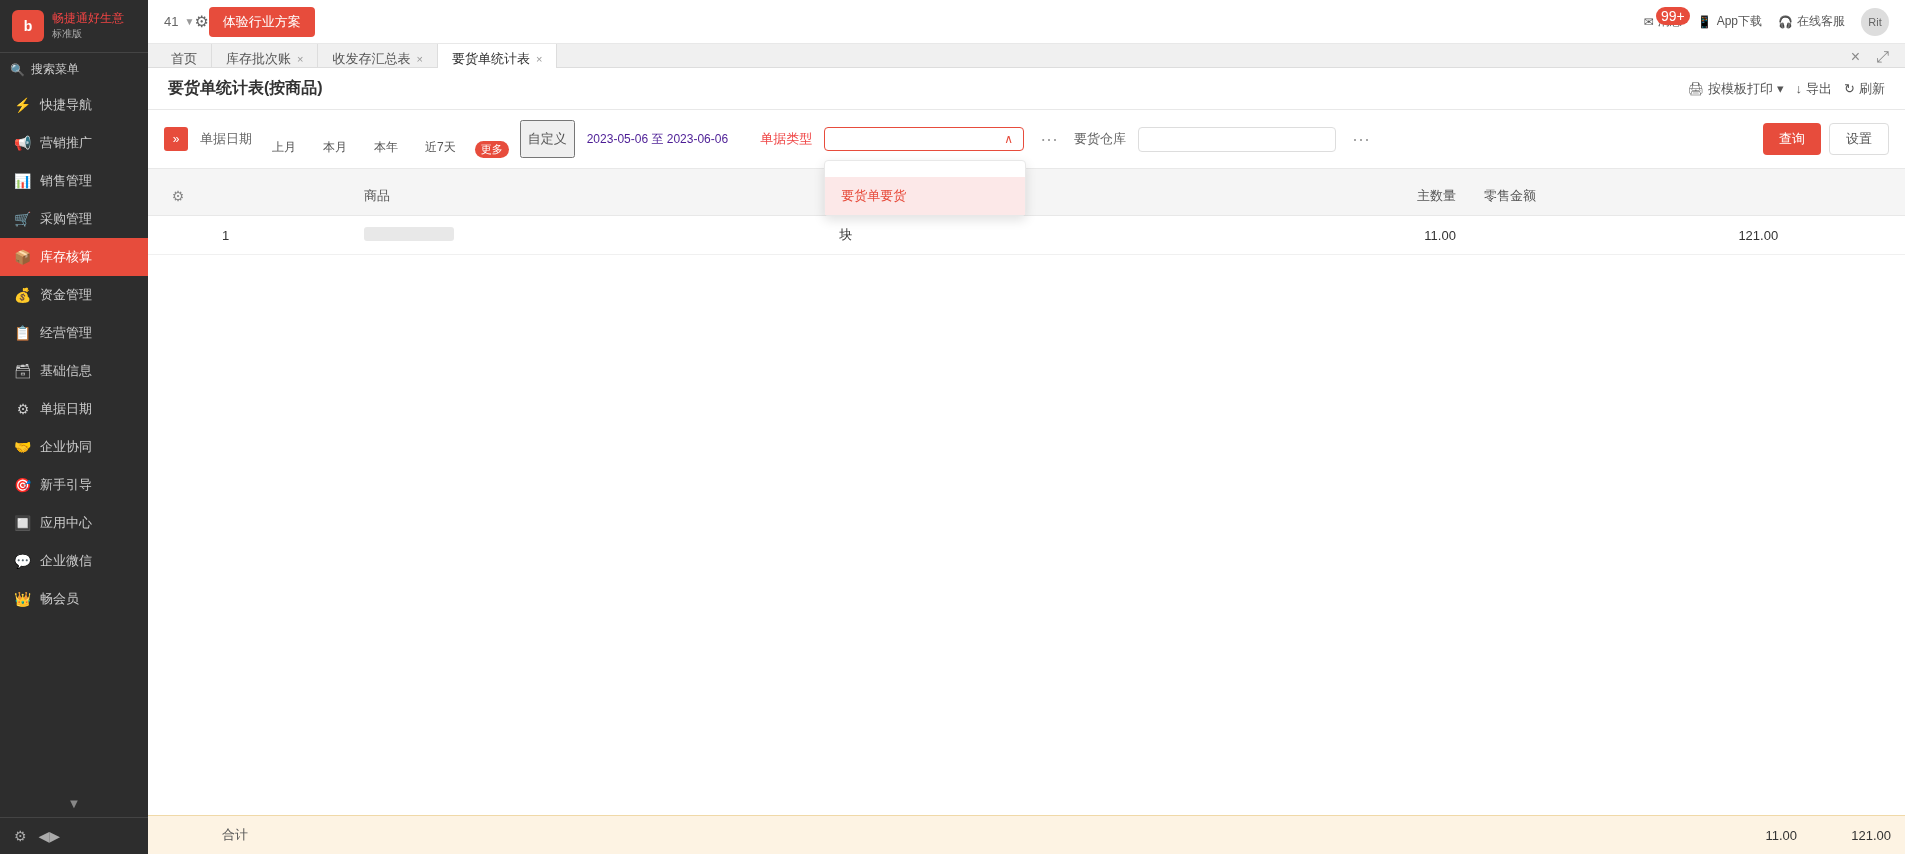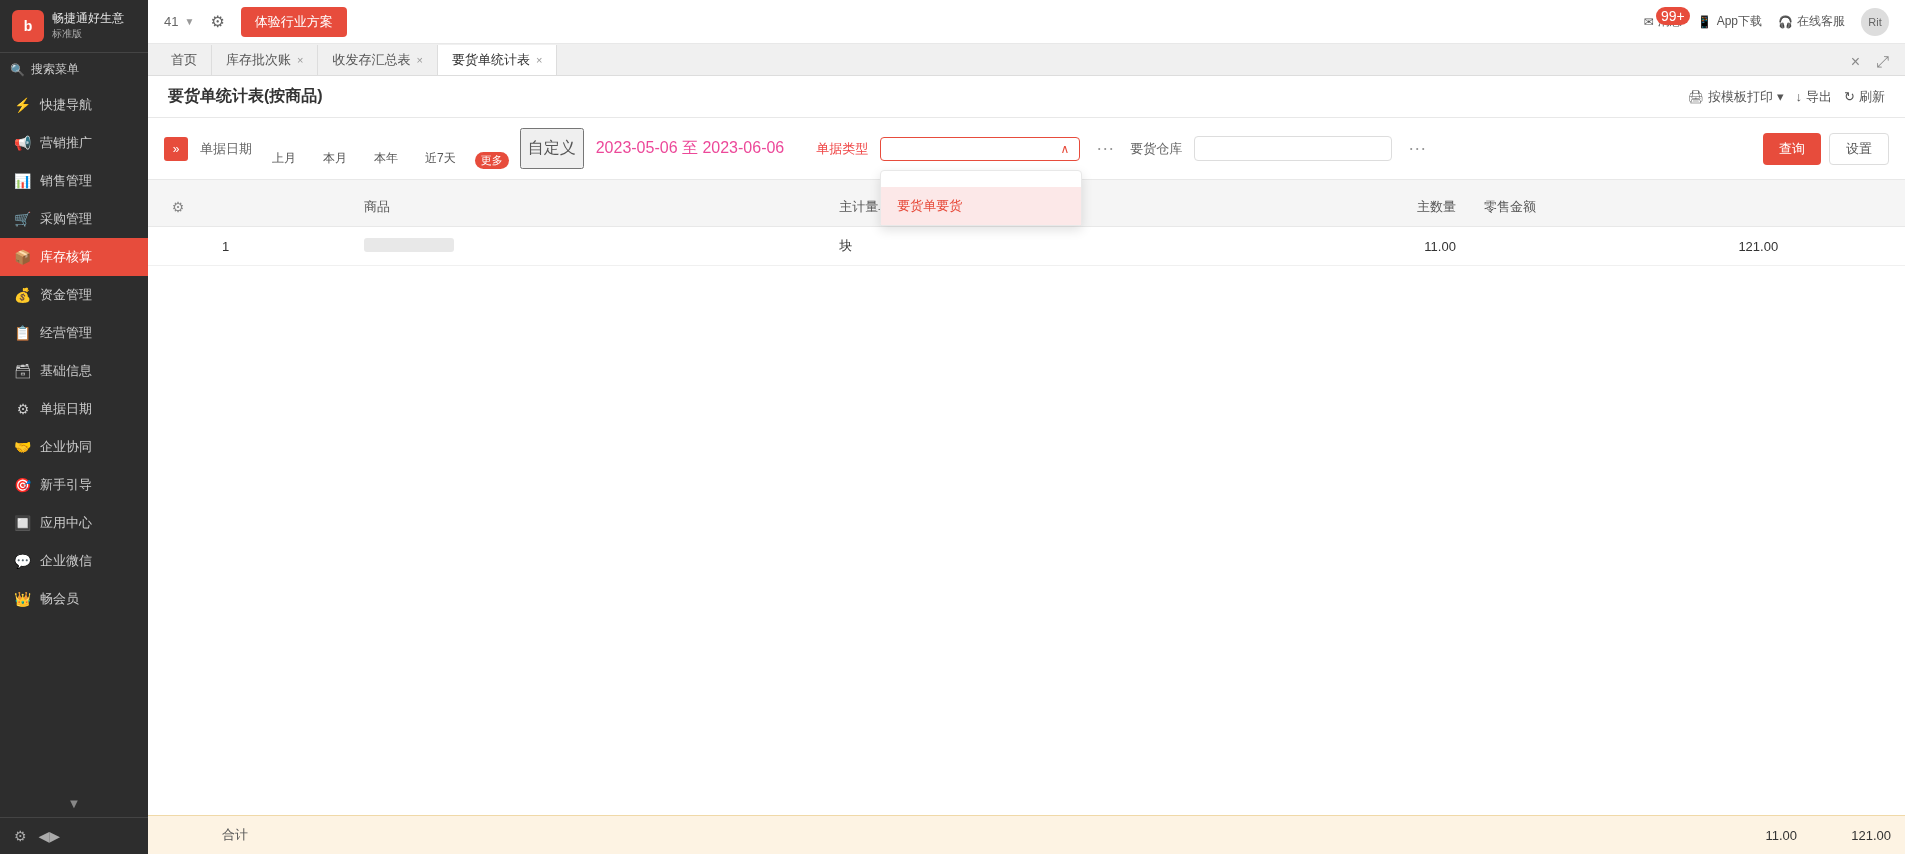--- a/index.html
+++ b/index.html
@@ -5,50 +5,50 @@
     * { box-sizing: border-box; margin: 0; padding: 0; font-family: 'Microsoft YaHei', Arial, sans-serif; }
     body { background: #f5f5f5; font-size: 13px; color: #333; }
 
     
     .app-container { display: flex; height: 854px; width: 1905px; overflow: hidden; }
 
     
     .sidebar { width: 148px; background: #2d2d2d; display: flex; flex-direction: column; color: #ccc; flex-shrink: 0; }
     .sidebar-logo { padding: 10px 12px; display: flex; align-items: center; gap: 8px; border-bottom: 1px solid #444; }
     .sidebar-logo-icon { width: 32px; height: 32px; background: #e74c3c; border-radius: 6px; display: flex; align-items: center; justify-content: center; color: white; font-weight: bold; font-size: 14px; }
-    .sidebar-logo-text { font-size: 12px; color: #e5e5e5; line-height: 1.3; }
+    .sidebar-logo-text { font-size: 12px; color: #ef4444; line-height: 1.3; }
     .sidebar-logo-sub { font-size: 10px; color: #aaa; }
     .sidebar-search { padding: 8px 10px; display: flex; align-items: center; gap: 6px; cursor: pointer; color: #ccc; font-size: 12px; }
     .sidebar-nav { flex: 1; overflow-y: auto; }
     .sidebar-nav::-webkit-scrollbar { width: 4px; }
     .sidebar-nav::-webkit-scrollbar-thumb { background: #555; }
     .nav-item { display: flex; align-items: center; gap: 8px; padding: 10px 14px; cursor: pointer; color: #ccc; font-size: 13px; }
     .nav-item.active { background: #e74c3c; color: #fff; }
     .nav-item .nav-icon { width: 18px; height: 18px; display: flex; align-items: center; justify-content: center; font-size: 14px; flex-shrink: 0; }
     .sidebar-scroll-btn { padding: 6px; display: flex; justify-content: center; color: #888; cursor: pointer; }
     .sidebar-bottom { padding: 10px 14px; display: flex; gap: 12px; align-items: center; border-top: 1px solid #444; }
     .sidebar-bottom-icon { color: #aaa; cursor: pointer; font-size: 14px; }
 
     
     .main-area { flex: 1; display: flex; flex-direction: column; overflow: hidden; }
 
     
     .top-header { background: #fff; border-bottom: 1px solid #e8e8e8; padding: 0 16px; height: 44px; display: flex; align-items: center; justify-content: space-between; flex-shrink: 0; }
-    .top-header-left { display: flex; align-items: center; gap: 16px; }
+    .top-header-left { display: flex; align-items: center; }
     .store-selector { display: flex; align-items: center; gap: 6px; color: #666; font-size: 13px; cursor: pointer; }
     .store-selector .chevron { font-size: 10px; color: #999; }
     .settings-icon { color: #666; cursor: pointer; font-size: 16px; }
     .trial-btn { background: #e74c3c; color: #fff; border: none; padding: 6px 14px; border-radius: 4px; cursor: pointer; font-size: 13px; }
     .top-header-right { display: flex; align-items: center; gap: 16px; }
     .header-action { display: flex; align-items: center; gap: 4px; color: #555; cursor: pointer; font-size: 12px; position: relative; }
     .badge { background: #e74c3c; color: #fff; border-radius: 10px; padding: 1px 5px; font-size: 14px; font-weight: normal; position: absolute; top: -6px; right: -8px; }
     .user-avatar { width: 28px; height: 28px; background: #ddd; border-radius: 50%; display: flex; align-items: center; justify-content: center; font-size: 11px; color: #666; overflow: hidden; }
 
     
-    .tab-bar { background: #f0f0f0; border-bottom: 1px solid #ddd; display: flex; align-items: flex-end; padding: 0 8px; height: 32px; flex-shrink: 0; }
+    .tab-bar { background: #f0f0f0; border-bottom: 1px solid #ddd; display: flex; align-items: flex-start; padding: 0 8px; height: 24px; flex-shrink: 0; }
     .tab { padding: 6px 14px; font-size: 13px; cursor: pointer; color: #555; display: flex; align-items: center; gap: 6px; white-space: nowrap; border-right: 1px solid #ddd; }
     .tab:first-child { border-left: 1px solid transparent; }
     .tab.active { background: #fff; color: #333; font-weight: 500; }
     .tab .close-icon { font-size: 11px; color: #999; }
     .tab-spacer { flex: 1; }
     .tab-end-btn { padding: 4px 8px; font-size: 16px; cursor: pointer; color: #888; }
 
     
     .page-content { flex: 1; overflow: auto; padding: 0; background: #f5f5f5; display: flex; flex-direction: column; }
 
@@ -59,22 +59,22 @@
     .page-header-actions .action-btn { display: flex; align-items: center; gap: 4px; cursor: pointer; }
 
     
     .filter-bar { background: #fff; padding: 10px 16px; border-bottom: 1px solid #e8e8e8; flex-shrink: 0; position: relative; }
     .filter-row { display: flex; align-items: center; gap: 12px; flex-wrap: wrap; }
     .filter-expand-btn { width: 24px; height: 24px; background: #e74c3c; color: #fff; border: none; border-radius: 3px; cursor: pointer; display: flex; align-items: center; justify-content: center; font-size: 12px; flex-shrink: 0; }
     .filter-label { color: #666; font-size: 13px; white-space: nowrap; }
     .date-shortcuts { display: flex; gap: 11px; align-items: flex-end; }
     .date-btn { padding: 2px 8px; font-size: 12px; cursor: pointer; color: #555; border: none; background: transparent; }
     .date-badge { background: #e74c3c; color: #fff; border-radius: 10px; padding: 1px 6px; font-size: 11px; cursor: pointer; }
-    .date-custom { color: #555; font-size: 16px; cursor: pointer; padding: 8px 6px; }
-    .date-range { color: #ec4899; font-size: 16px; }
+    .date-custom { color: #555; font-size: 13px; cursor: pointer; padding: 8px 6px; }
+    .date-range { color: #4c1d95; font-size: 12px; }
     .filter-type-label { color: #ef4444; font-size: 13px; margin-left: 20px; }
     .filter-type-select { display: flex; align-items: center; gap: 4px; border: 1px solid #e74c3c; border-radius: 4px; padding: 4px 10px; cursor: pointer; min-width: 200px; position: relative; background: #fff; }
     .filter-type-select .chevron-up { color: #e74c3c; font-size: 12px; }
     .filter-more { color: #999; cursor: pointer; font-size: 18px; margin-left: 4px; }
     .filter-warehouse-label { color: #666; font-size: 13px; margin-left: 4px; }
     .filter-warehouse-input { border: 1px solid #ddd; border-radius: 4px; padding: 4px 10px; min-width: 180px; font-size: 13px; }
     .filter-actions { display: flex; gap: 8px; margin-left: auto; }
     .btn-query { background: #e74c3c; color: #fff; border: none; padding: 6px 16px; border-radius: 4px; cursor: pointer; font-size: 13px; }
     .btn-settings { background: #fff; color: #555; border: 1px solid #ddd; padding: 6px 16px; border-radius: 4px; cursor: pointer; font-size: 13px; }
     .dropdown-menu { position: absolute; top: 100%; left: 0; background: #fff; border: 1px solid #e8e8e8; border-radius: 4px; box-shadow: 0 4px 12px rgba(0,0,0,0.12); z-index: 100; min-width: 200px; }

